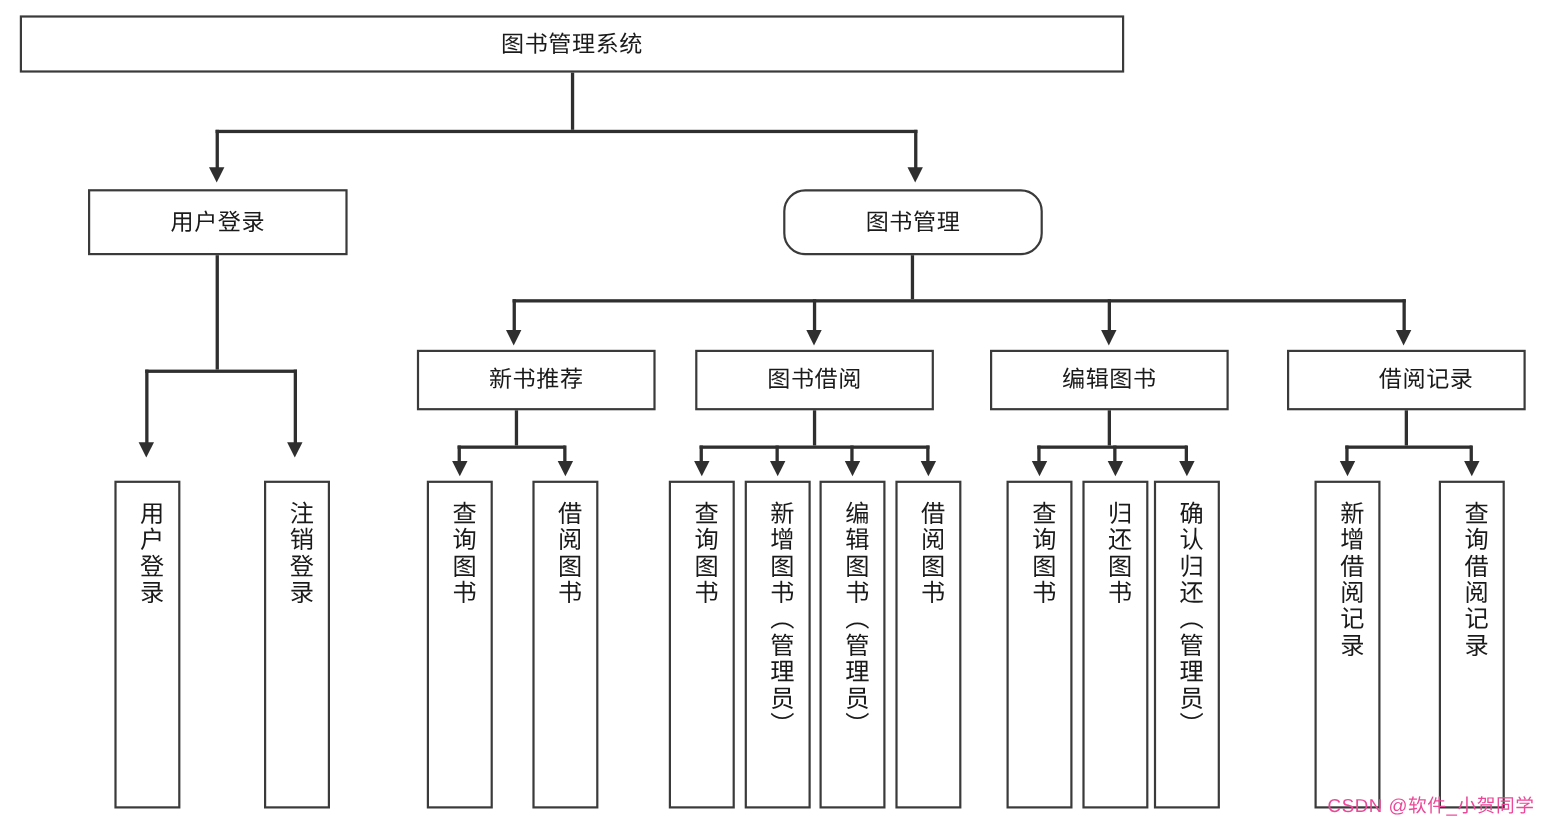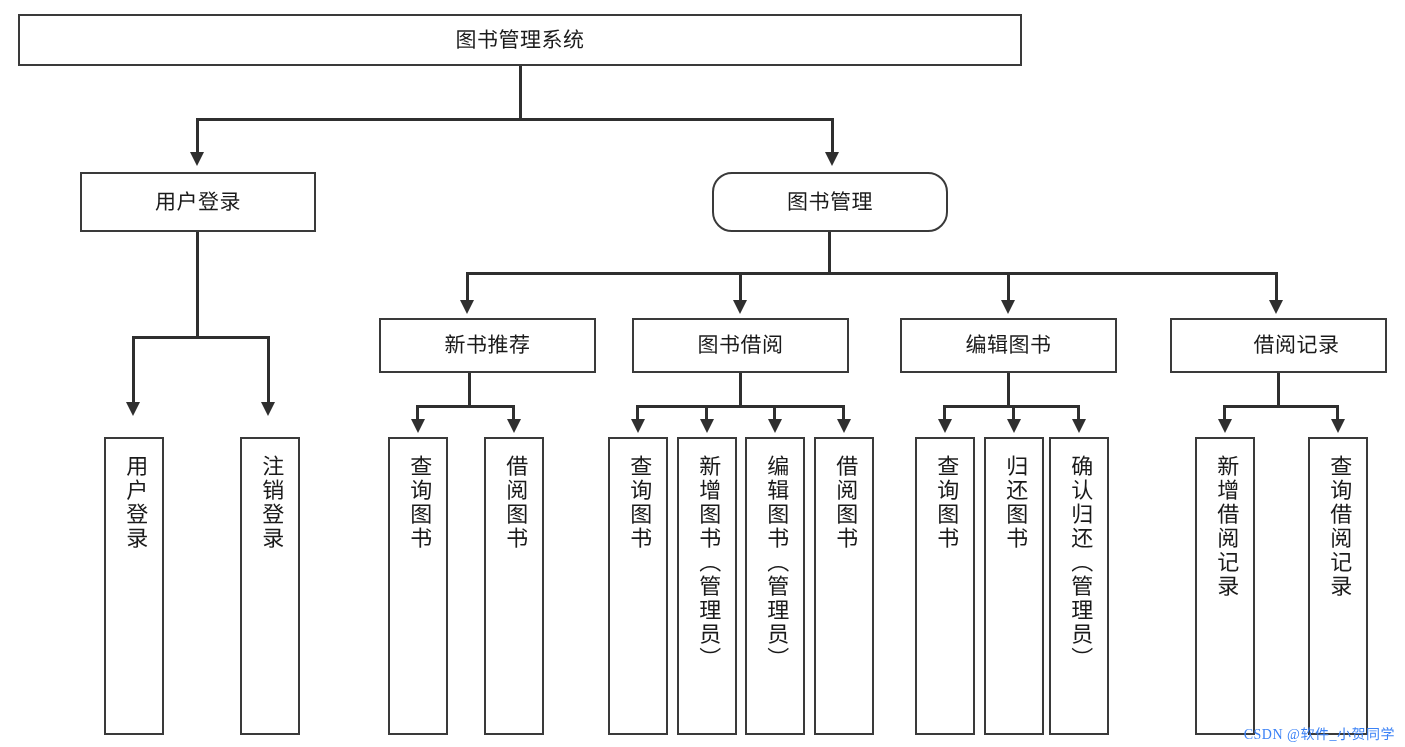--- a/index.html
+++ b/index.html
@@ -62,25 +62,25 @@
     width:0;height:0;
     border-left:7px solid transparent;
     border-right:7px solid transparent;
     border-top:14px solid #2f2f2f;
   }
   
   #watermark{
     position:absolute;
     right:10px;
     bottom:4px;
-    font-size:14px;
-    color:#3b82f6;
+    font-size:17px;
+    color:#ec4899;
     letter-spacing:0.5px;
     white-space:nowrap;
-    font-family:Liberation Serif, serif;
+    font-family:Liberation Sans, sans-serif;
   }
 </style>
 </head>
 <body>
 
 <div id="canvas">
 
   <div class="node root horiz" style="left:18px;top:14px;width:1004px;height:52px;">
     <span class="label">图书管理系统</span>
   </div>

